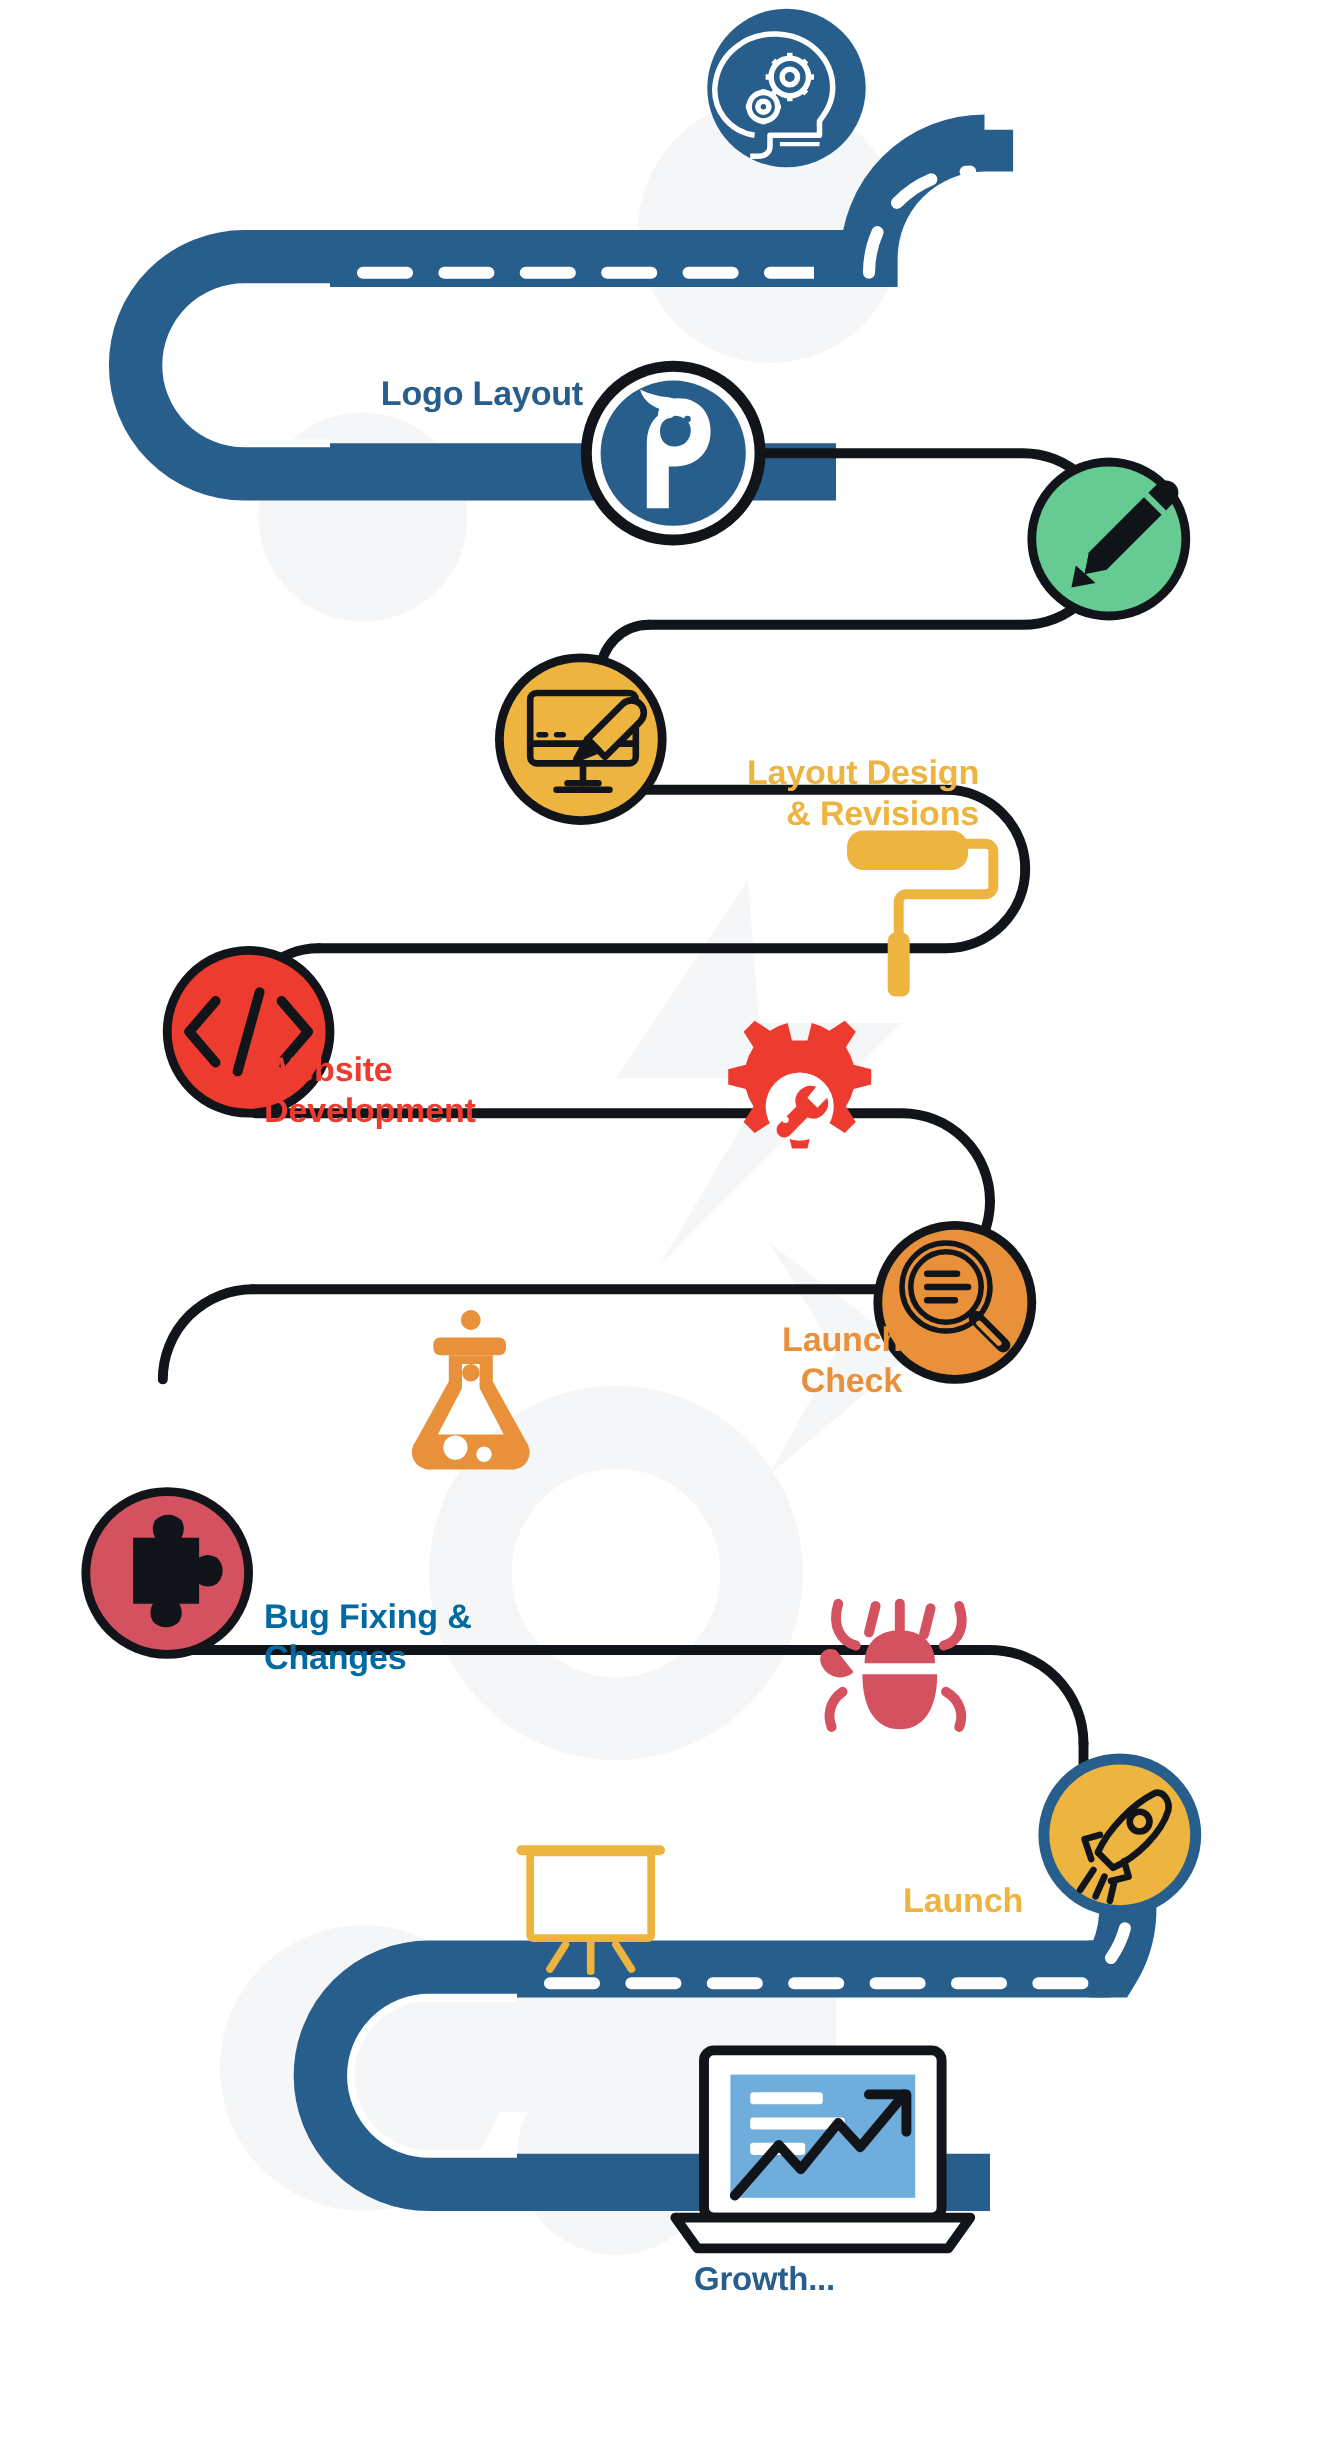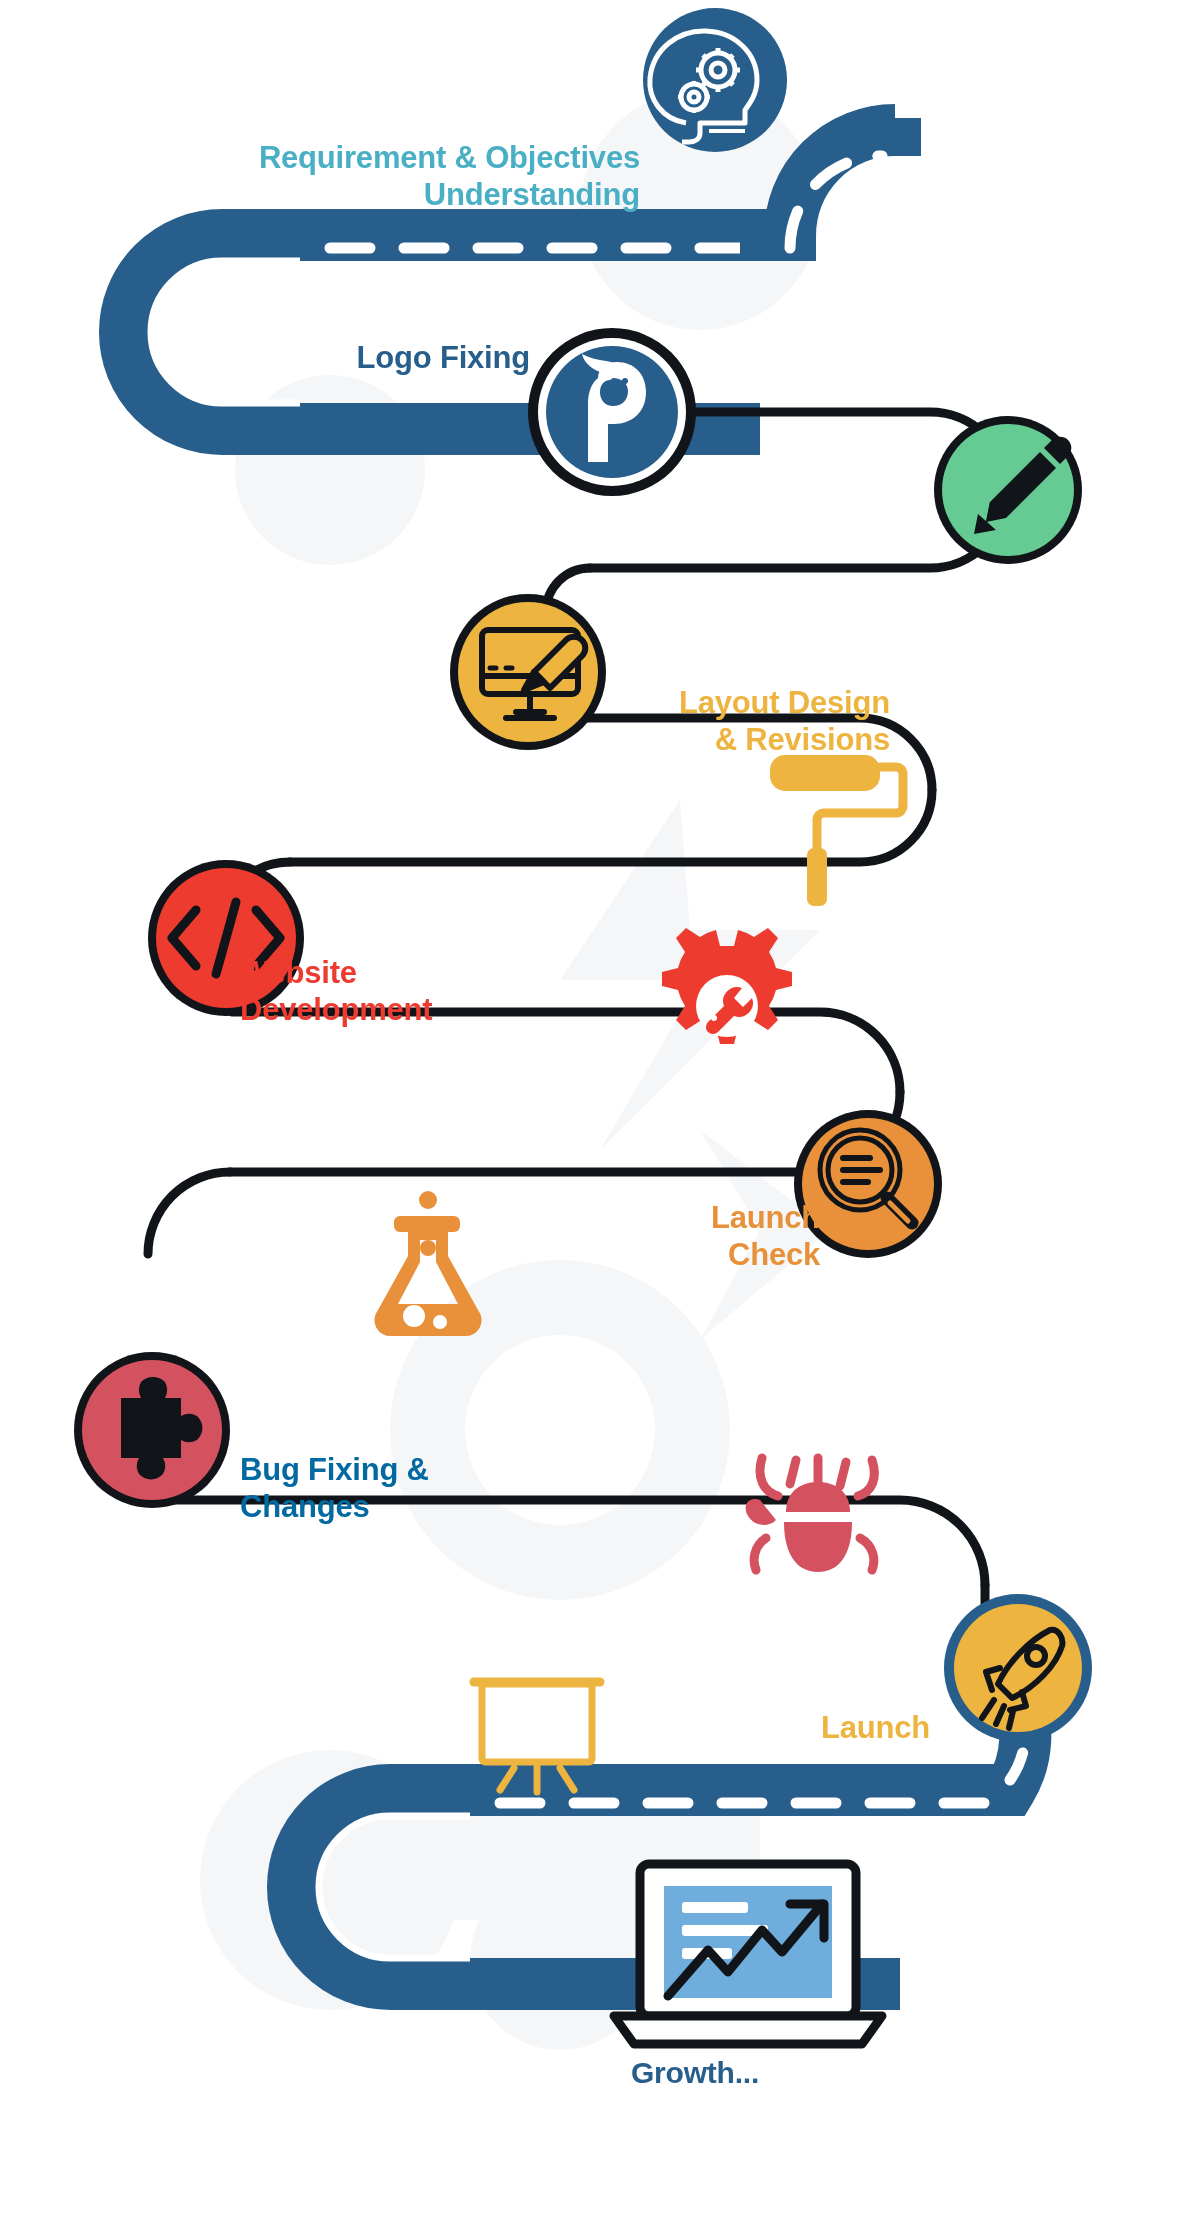--- a/index.html
+++ b/index.html
@@ -302,24 +302,22 @@
           <rect x="682" y="1948" width="50" height="11" rx="3"></rect>
         </g>
         <path d="M668 1996 L708 1950 L728 1972 L762 1930 L782 1952 L822 1904" fill="none" stroke="#111418" stroke-width="9" stroke-linejoin="round" stroke-linecap="round"></path>
         <path d="M790 1904 L824 1904 L824 1938" fill="none" stroke="#111418" stroke-width="9" stroke-linejoin="round" stroke-linecap="round"></path>
         <path d="M614 2016 L882 2016 L862 2044 L634 2044 Z" fill="#ffffff" stroke="#111418" stroke-width="9" stroke-linejoin="round"></path>
       </g>
     </g>
 
   </svg>
 
-  <div class="step-label lbl-req">Requirement &amp; Objectives
-Understanding</div>
-
-  <div class="step-label lbl-logo">Logo Fixing</div>
+
+  <div class="step-label lbl-logo">Logo Layout</div>
 
 
   <div class="step-label lbl-layout">Layout Design
 &amp; Revisions</div>
 
   <div class="step-label lbl-dev">Website
 Development</div>
 
   <div class="step-label lbl-qc">Launch
 Check</div>

